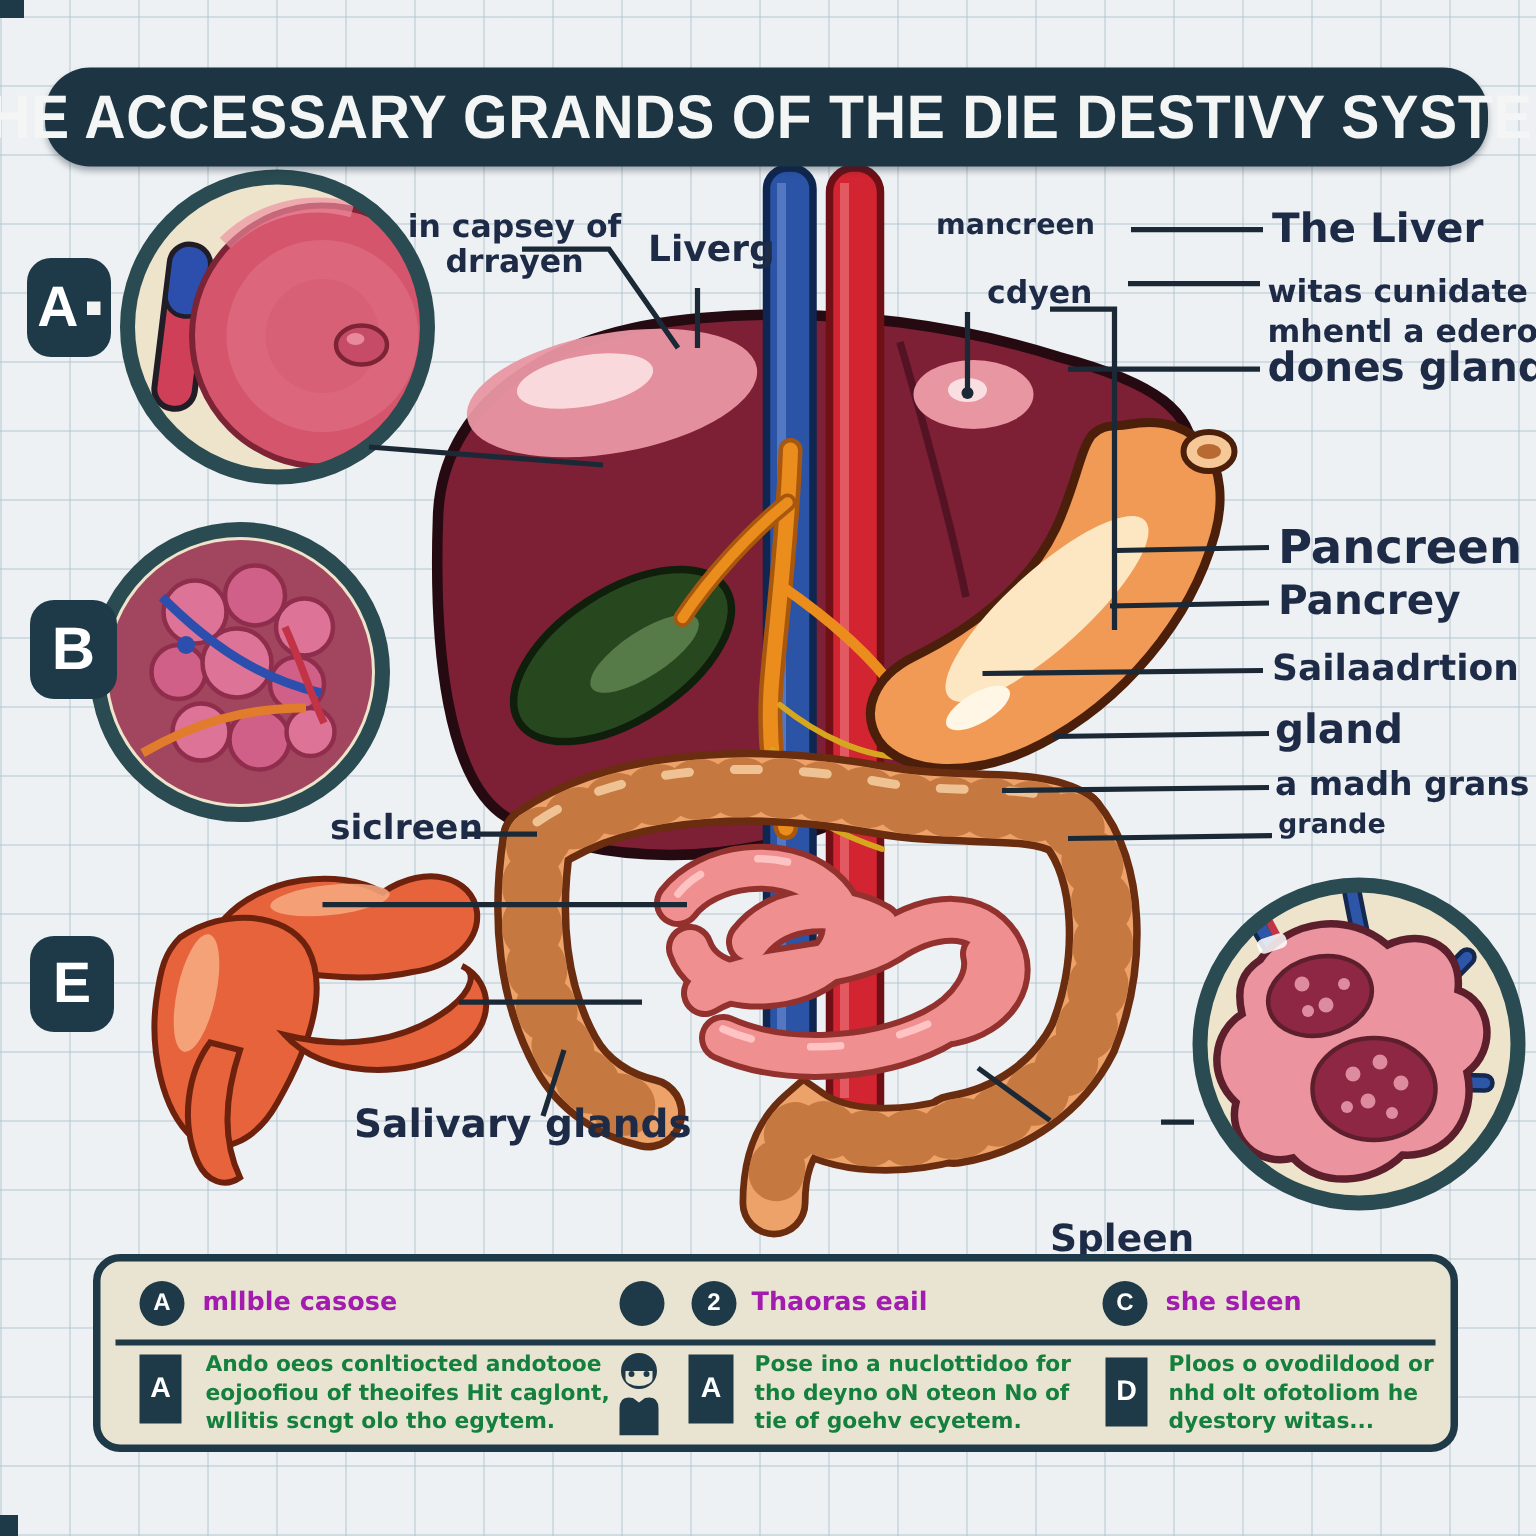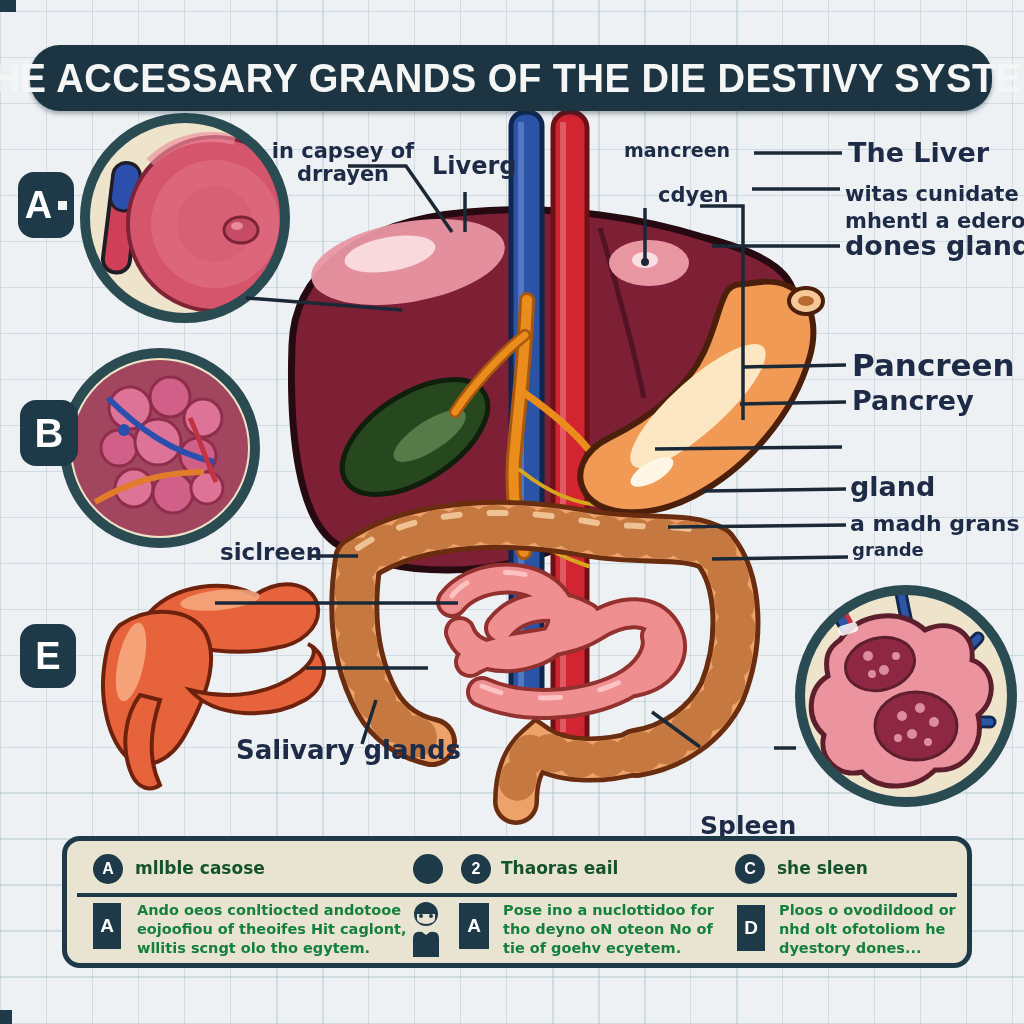--- a/index.html
+++ b/index.html
@@ -60,21 +60,21 @@
   .cbadge{
     position:absolute;width:30px;height:30px;border-radius:50%;background:#1e3947;
     color:#fff;font-weight:800;font-size:16px;display:flex;align-items:center;justify-content:center;
     font-family:"Liberation Sans",sans-serif;
   }
   .sq{
     position:absolute;width:28px;height:46px;background:#1e3947;color:#fff;
     font-weight:800;font-size:19px;display:flex;align-items:center;justify-content:center;
     font-family:"Liberation Sans",sans-serif;
   }
-  .r1t{position:absolute;top:17px;font-size:17px;font-weight:bold;color:#14532d;white-space:nowrap;}
+  .r1t{position:absolute;top:17px;font-size:17px;font-weight:bold;color:#a21caf;white-space:nowrap;}
   .blk{position:absolute;top:60px;font-size:14.5px;font-weight:bold;color:#15803d;line-height:1.32;white-space:nowrap;}
   .corner{background:#1e3947;}
 </style>
 </head>
 <body>
 
 <div id="stage">
 
   <div class="abs corner" style="left:0;top:0;width:16px;height:12px;"></div>
   <div class="abs corner" style="left:0;top:1010px;width:12px;height:14px;"></div>
@@ -316,20 +316,21 @@
   <div class="lbl t-mancreen">mancreen</div>
   <div class="lbl t-theliver">The Liver</div>
   <div class="lbl t-cdyen">cdyen</div>
   <div class="lbl t-witas">
     <span>witas cunidate</span><br>
     <span>mhentl a ederor</span>
   </div>
   <div class="lbl t-dones">dones gland</div>
   <div class="lbl t-pancreen">Pancreen</div>
   <div class="lbl t-pancrey">Pancrey</div>
+  <div class="lbl t-sail">Sailaadrtion</div>
   <div class="lbl t-gland">gland</div>
   <div class="lbl t-madh">a madh grans</div>
   <div class="lbl t-grande">grande</div>
   <div class="lbl t-siclreen">siclreen</div>
   <div class="lbl t-salivary">Salivary glands</div>
   <div class="lbl t-spleen">Spleen</div>
 
   <div class="abs panel">
 
     <div class="cbadge" style="left:26px;top:13px;">A</div>
@@ -361,17 +362,17 @@
     <div class="blk" style="left:436px;">
       <span>Pose ino a nuclottidoo for</span><br>
       <span>tho deyno oN oteon No of</span><br>
       <span>tie of goehv ecyetem.</span>
     </div>
 
     <div class="sq" style="left:670px;top:64px;">D</div>
     <div class="blk" style="left:712px;">
       <span>Ploos o ovodildood or</span><br>
       <span>nhd olt ofotoliom he</span><br>
-      <span>dyestory dones...</span>
+      <span>dyestory witas...</span>
     </div>
   </div>
 
 </div>
 
 </body></html>

